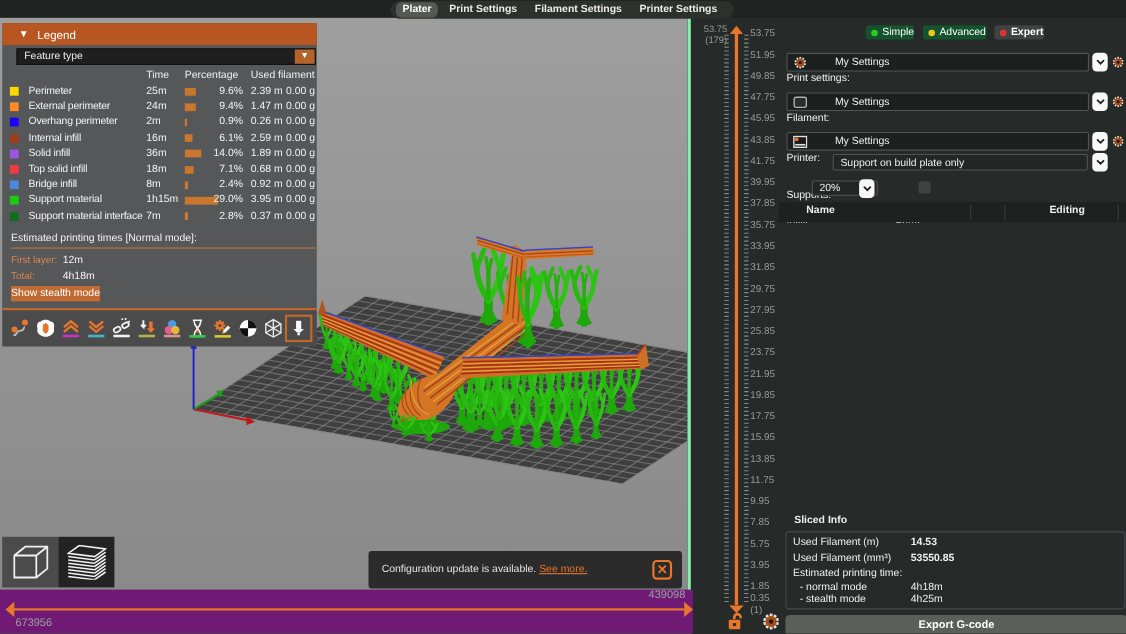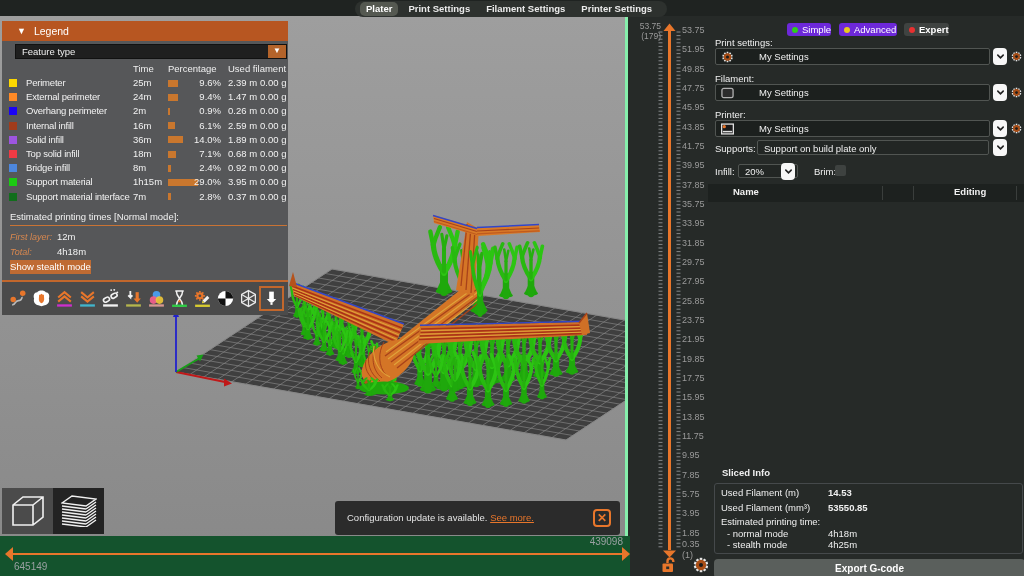--- a/index.html
+++ b/index.html
@@ -21,54 +21,54 @@
 .lhdr { position:absolute; top:42px; font-size:9.5px; color:#f0f0f0; }
 .lrow { position:absolute; left:0; width:100%; height:14px; }
 .sw { position:absolute; left:7px; top:3px; width:8px; height:8px; }
 .lname { position:absolute; left:24px; top:1px; letter-spacing:-0.2px; }
 .ltime { position:absolute; left:131px; top:1px; }
 .lbar { position:absolute; left:166px; top:3.5px; height:7px; background:#c9772e; }
 .lpct { position:absolute; left:174px; top:1px; width:45px; text-align:right; }
 .lfil { position:absolute; left:226px; top:1px; }
 .lg { position:absolute; left:258px; top:1px; }
 .osep { position:absolute; left:8px; width:277px; height:0; border-top:1px solid #c97334; }
-.otx { color:#d9884f; font-size:9px;font-style:italic; }
+.otx { color:#d9884f; font-size:9px; }
 #stealth { position:absolute; left:8px; top:239px; width:81px; height:14px; background:#bf6b33; color:#fff; font-size:9.5px; text-align:center; line-height:14px; }
 
 #ltoolbar { position:absolute; left:2px; top:264px; width:286px; height:35px; background:#4b4b4b; border-top:2px solid #c2672c; display:flex; align-items:center; padding-left:7px; gap:4px; }
 .ticon { width:19px; height:19px; flex:0 0 auto; }
 .ticon.sel { outline:2px solid #c2672c; outline-offset:1px; }
 
 #viewbtns { position:absolute; left:2px; top:472px; display:flex; }
 .vbtn { width:51px; height:46px; display:flex; align-items:center; justify-content:center; }
 
 #toast { position:absolute; left:335px; top:485px; width:285px; height:34px; background:#2b2b2b; border-radius:3px; color:#e4e4e4; font-size:9.5px; line-height:34px; padding-left:12px; }
 #toast a { color:#e8762b; text-decoration:underline; }
 #toastx { position:absolute; right:9px; top:8px; width:18px; height:18px; border:2px solid #e8762b; border-radius:4px; color:#e8762b; font-size:12px; font-weight:bold; text-align:center; line-height:14px; }
 
-#bottombar { position:absolute; left:0; top:536px; width:630px; height:40px; background:#14532d; z-index:5;text-align:center; }
+#bottombar { position:absolute; left:0; top:536px; width:630px; height:40px; background:#701a75; z-index:5;text-align:center; }
 #hline { position:absolute; left:12px; top:17px; width:610px; height:2px; background:#e8762b; }
 .harrow { position:absolute; top:11px; width:0; height:0; border-top:7px solid transparent; border-bottom:7px solid transparent; }
 #hl { left:5px; border-right:8px solid #e8762b; }
 #hr { right:0px; border-left:8px solid #e8762b; }
 #hv1 { position:absolute; left:14px; top:25px; font-size:10px; color:#9aa0a2; }
 #hv2 { position:absolute; right:7px; top:0px; font-size:10px; color:#9aa0a2; }
 
 #rp { position:absolute; left:625px; top:16px; width:399px; height:560px; background:#262a28; border-left:3px solid #86efac; }
 #sltop { position:absolute; left:0px; top:5px; width:33px; font-size:8.5px; color:#9a9a9a; text-align:right; line-height:10px; }
 #slsvg { position:absolute; left:0; top:-16px; }
 #rpc { position:absolute; left:80px; top:0; width:319px; height:560px; font-size:9.5px; color:#f0f0f0; }
-.modebtn { position:absolute; height:13px; border-radius:3px; background:#6d28d9; color:#fff; font-size:9.5px; line-height:13px; padding-left:15px; box-sizing:border-box; }
+.modebtn { position:absolute; height:13px; border-radius:3px; background:#14532d; color:#fff; font-size:9.5px; line-height:13px; padding-left:15px; box-sizing:border-box; }
 .dot { position:absolute; left:5px; top:3.5px; width:6px; height:6px; border-radius:3px; }
 .combo { position:absolute; left:7px; width:275px; height:17px; background:#1c201e; border:1px solid #515552; border-radius:2px; color:#efefef; }
 .combo .ctext { position:absolute; left:43px; top:2px; font-size:9.5px; }
 .cicon { position:absolute; left:5px; top:2px; width:13px; height:12px; }
 .wbtn { position:absolute; width:14px; height:17px; background:#f7f7f7; border-radius:4px; display:flex; align-items:center; justify-content:center; }
 .ggear { position:absolute; width:11px; height:11px; }
-.rlabel { position:absolute; left:7px; font-size:9.5px; }
+.rlabel { position:absolute; left:7px; font-size:9.5px;margin-top:29px; }
 #tblhead { position:absolute; left:0; top:168px; width:319px; height:18px; background:#1d211f; font-weight:bold; font-size:9.5px; }
 #tblbody { position:absolute; left:0; top:186px; width:319px; height:256px; background:#232725; }
 #slicedbox { position:absolute; left:6px; top:467px; width:309px; height:71px; border:1px solid #45494b; border-radius:3px; }
 .sit { position:absolute; left:13px; font-size:9.5px; white-space:nowrap; }
 .siv { position:absolute; left:120px; font-size:9.5px; font-weight:bold; }
 #export { position:absolute; left:6px; top:543px; width:311px; height:19px; background:#5a5f5c; border-radius:4px; color:#fff; font-weight:bold; font-size:10px; text-align:center; line-height:19px; }
 </style></head>
 <body>
 <div id="app">
 <div id="topbar">
@@ -496,21 +496,21 @@
         </div>
 </div>
 <div id="toast">Configuration update is available.&nbsp;<a>See more.</a><div id="toastx">✕</div></div>
 </div>
 
 <div id="bottombar">
 <div id="hv2">439098</div>
 <div id="hline"></div>
 <div class="harrow" id="hl"></div>
 <div class="harrow" id="hr"></div>
-<div id="hv1">645149</div>
+<div id="hv1">673956</div>
 </div>
 
 <div id="rp">
 <div id="sltop">53.75<br>(179)</div>
 <svg id="slsvg" width="80" height="576" viewBox="625 0 80 576">
 <g stroke="#85888a" stroke-width="1">
 <line x1="655.5" y1="32.0" x2="659.5" y2="32.0"></line>
           <line x1="673.5" y1="32.0" x2="677.5" y2="32.0"></line>
 <line x1="655.5" y1="35.6" x2="659.5" y2="35.6"></line>
           <line x1="673.5" y1="35.6" x2="677.5" y2="35.6"></line>

